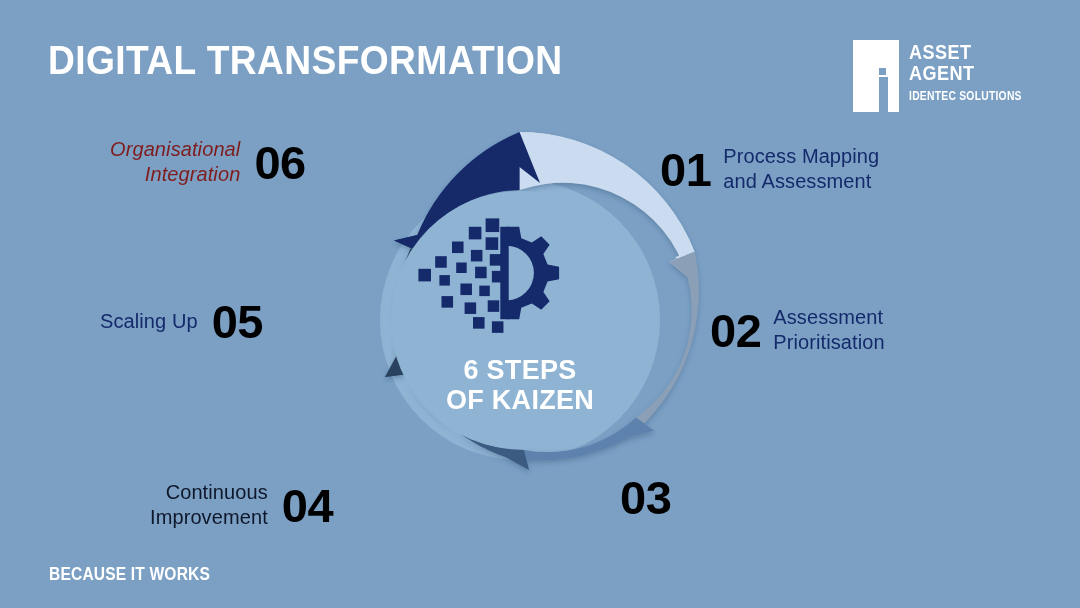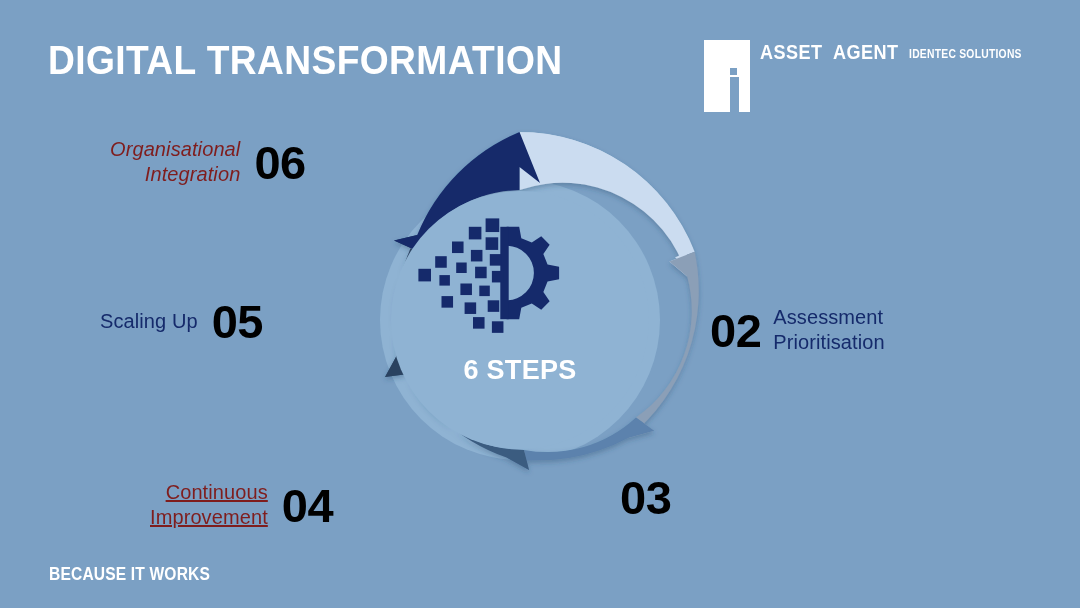--- a/index.html
+++ b/index.html
@@ -26,21 +26,21 @@
     transform:scaleX(0.82);transform-origin:left center;
     white-space:nowrap;
   }
 
   
   .logo{
     position:absolute;right:40px;top:40px;
     display:flex;align-items:flex-start;gap:10px;
   }
   .logo-mark{width:46px;height:72px;flex:0 0 auto;}
-  .logo-text{display:flex;color:#fff;padding-top:2px;}
+  .logo-text{display:flex;flex-direction:column;color:#fff;padding-top:2px;}
   .logo-l1,.logo-l2{
     font-size:21px;font-weight:bold;line-height:0.99;letter-spacing:0.5px;
     transform:scaleX(0.86);transform-origin:left center;white-space:nowrap;
   }
   .logo-l3{
     font-size:12px;font-weight:bold;letter-spacing:0.3px;margin-top:5px;
     transform:scaleX(0.86);transform-origin:left center;white-space:nowrap;
   }
 
   
@@ -226,37 +226,45 @@
         <rect x="52" y="88" width="11" height="11"></rect>
         <rect x="74" y="86" width="11" height="11"></rect>
         <rect x="60" y="102" width="11" height="11"></rect>
         <rect x="78" y="106" width="11" height="11"></rect>
       </g>
     </svg>
   </div>
 
   <div class="center-title">
     <div>6 STEPS</div>
-  </div>
-
+    <div>OF KAIZEN</div>
+  </div>
+
+  <div class="step right" id="step01">
+    <span class="num">01</span>
+    <span class="txt" style="color: rgb(21, 42, 107);">
+      <span>Process Mapping</span><br>
+      <span>and Assessment</span>
+    </span>
+  </div>
 
   <div class="step right" id="step02">
     <span class="num">02</span>
     <span class="txt" style="color: rgb(21, 42, 107);">
       <span>Assessment</span><br>
       <span>Prioritisation</span>
     </span>
   </div>
 
   <div class="step right" id="step03">
     <span class="num">03</span>
   </div>
 
   <div class="step left" id="step04">
-    <span class="txt" style="color: #7f1d1d; text-decoration: underline;">
+    <span class="txt" style="color: #0f172a;">
       <span>Continuous</span><br>
       <span>Improvement</span>
     </span>
     <span class="num">04</span>
   </div>
 
   <div class="step left" id="step05">
     <span class="txt" style="color: rgb(21, 42, 107);">
       <span>Scaling Up</span>
     </span>

